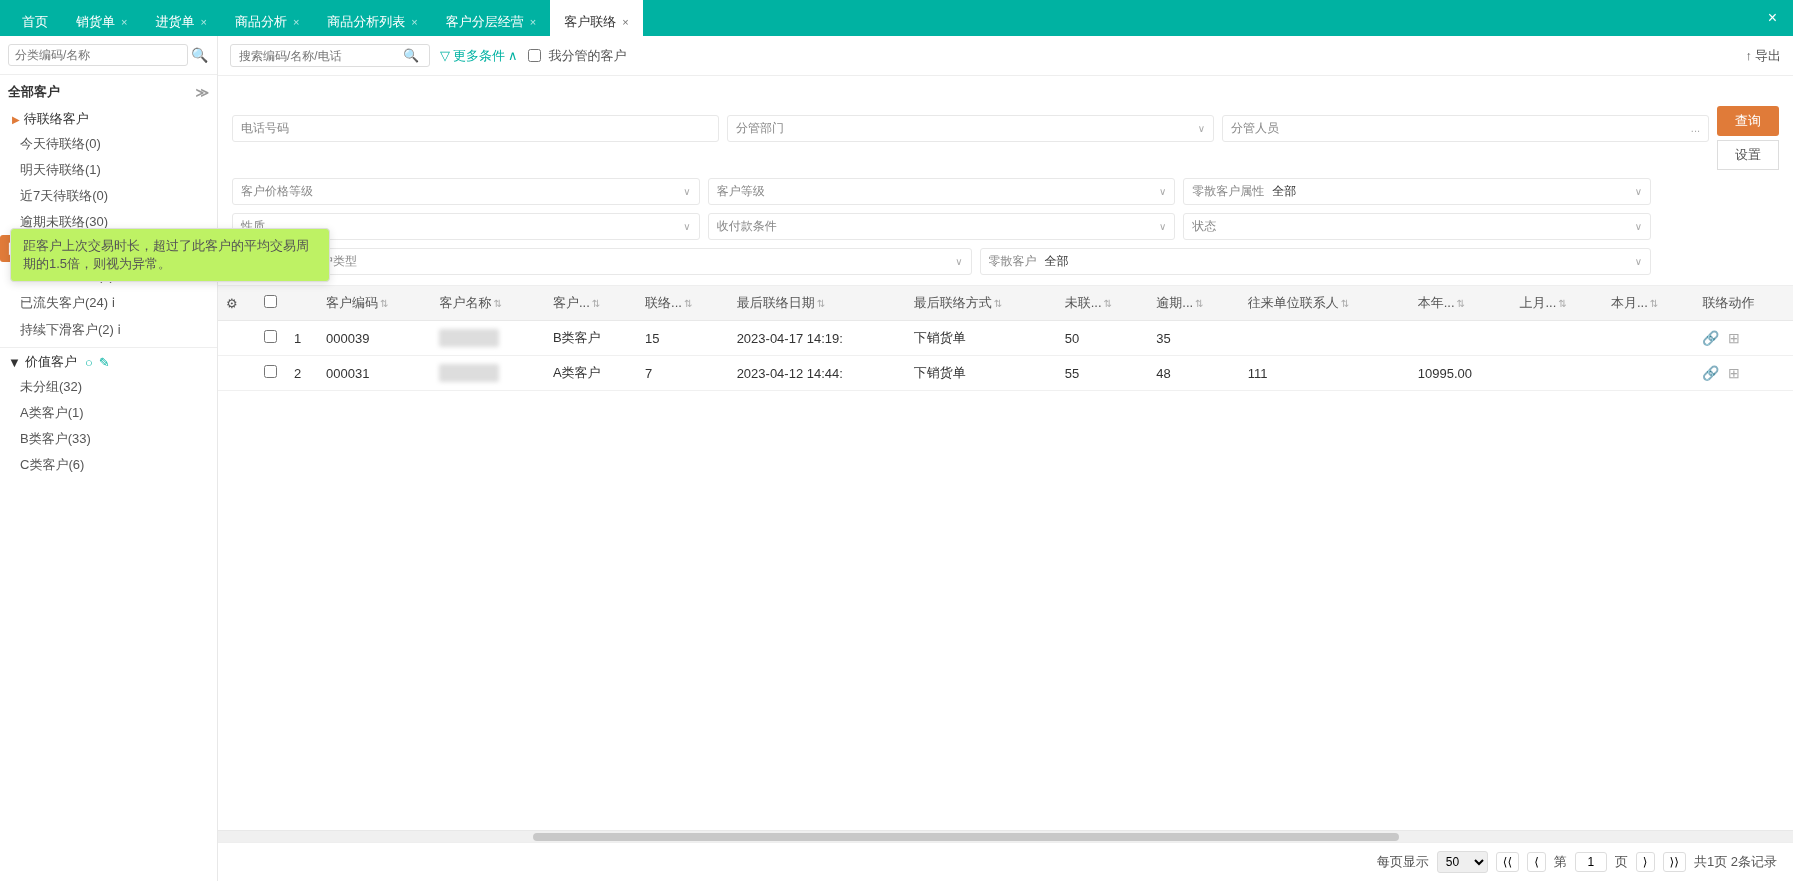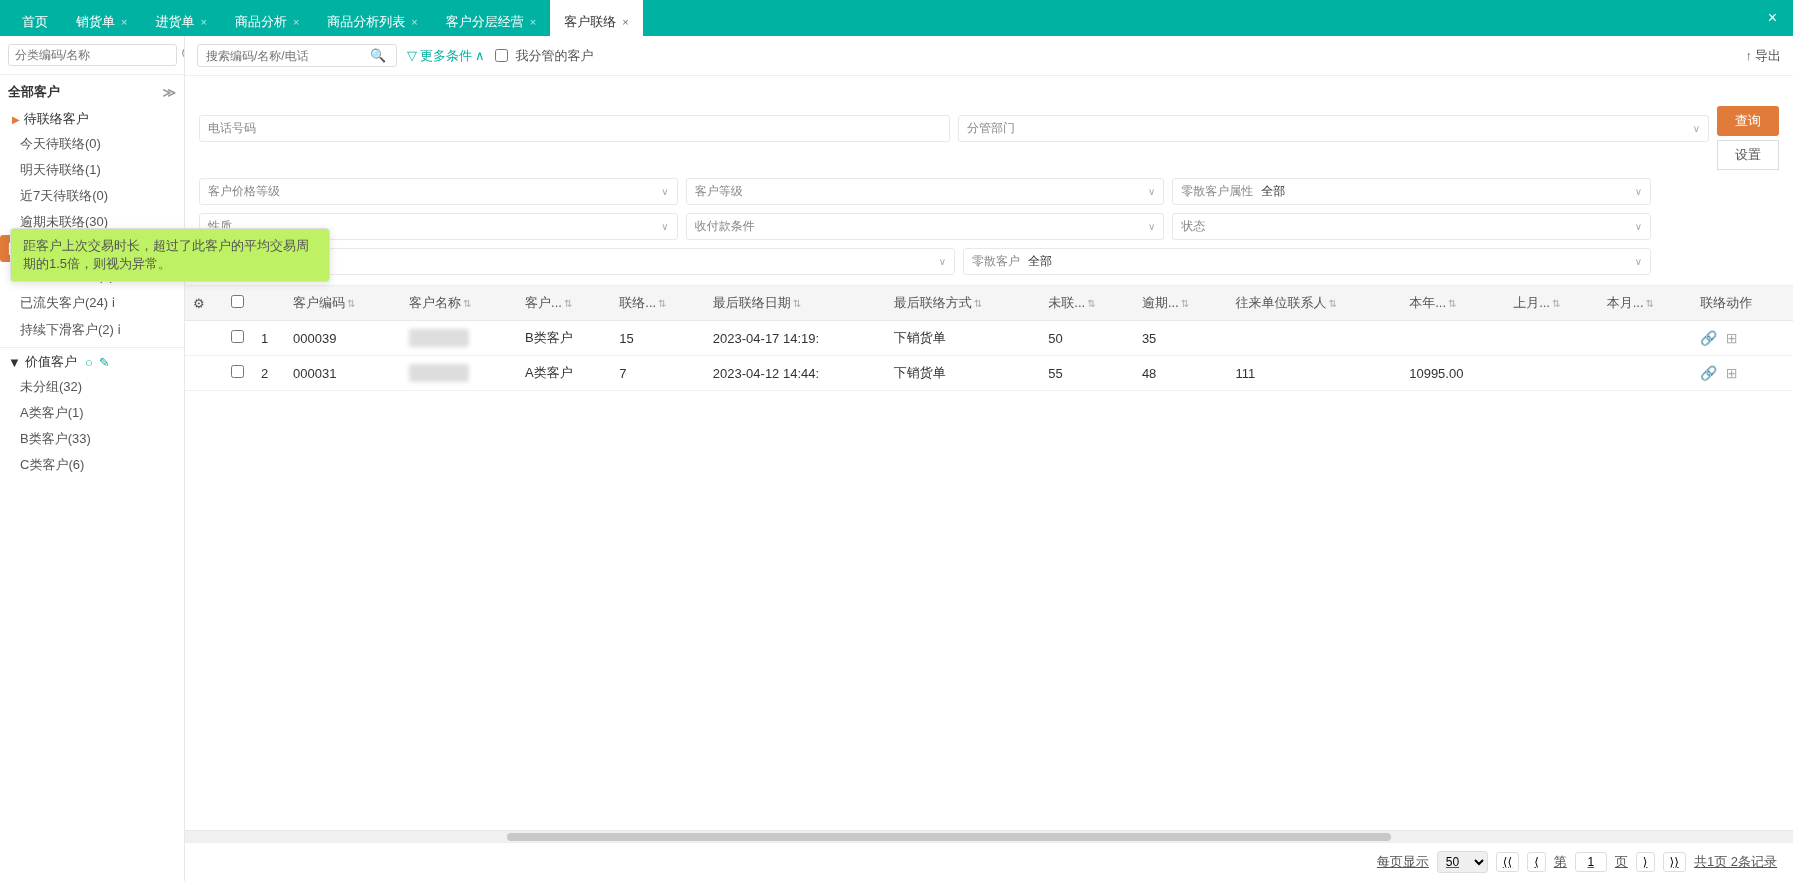--- a/index.html
+++ b/index.html
@@ -28,21 +28,21 @@
       color: #fff; font-size: 16px; cursor: pointer; padding: 0 8px;
     }
 
     
     .main-layout {
       display: flex; height: calc(881px - 36px);
     }
 
     
     .sidebar {
-      width: 185px; background: #fff; border-right: 1px solid #e8e8e8;
+      width: 218px; background: #fff; border-right: 1px solid #e8e8e8;
       display: flex; flex-direction: column; overflow-y: auto;
       flex-shrink: 0;
     }
     .sidebar-search {
       display: flex; align-items: center; padding: 8px;
       border-bottom: 1px solid #eee; gap: 4px;
     }
     .sidebar-search input {
       flex: 1; border: 1px solid #ddd; border-radius: 3px;
       padding: 3px 6px; font-size: 12px; outline: none;
@@ -157,21 +157,21 @@
     tbody tr { border-bottom: 1px solid #f0f0f0; }
     tbody td { padding: 8px 8px; white-space: nowrap; color: #333; }
 
     .gear-icon { color: #555; cursor: pointer; }
     .checkbox-cell { width: 32px; text-align: center; }
 
     
     .pagination-bar {
       display: flex; align-items: center; justify-content: flex-end;
       padding: 8px 16px; background: #fff; border-top: 1px solid #eee;
-      gap: 8px; font-size: 12px; color: #555; text-decoration: underline;
+      gap: 8px; font-size: 12px; color: #555;
     }
     .pagination-bar select {
       border: 1px solid #ddd; border-radius: 3px; padding: 2px 4px; font-size: 12px;
     }
     .pagination-bar .pag-btn {
       border: 1px solid #ddd; border-radius: 3px; padding: 2px 6px;
       cursor: pointer; background: #fff; font-size: 12px;
     }
     .pagination-bar .page-input {
       border: 1px solid #ddd; border-radius: 3px; padding: 2px 4px;
@@ -301,20 +301,24 @@
     <div class="adv-filter">
 
       <div class="filter-row">
         <div class="filter-field">
           <label>电话号码</label>
           <input type="text" style="border: none; outline: none; flex: 1 1 0%;">
         </div>
         <div class="filter-field">
           <label>分管部门</label>
           <span class="down-arrow">∨</span>
+        </div>
+        <div class="filter-field">
+          <label>分管人员</label>
+          <span style="flex:1; font-size:11px; color:#aaa; text-align:right;">...</span>
         </div>
         <div class="btn-group">
           <button class="query-btn">查询</button>
           <button class="settings-btn">设置</button>
         </div>
       </div>
 
       <div class="filter-row">
         <div class="filter-field">
           <label>客户价格等级</label>

